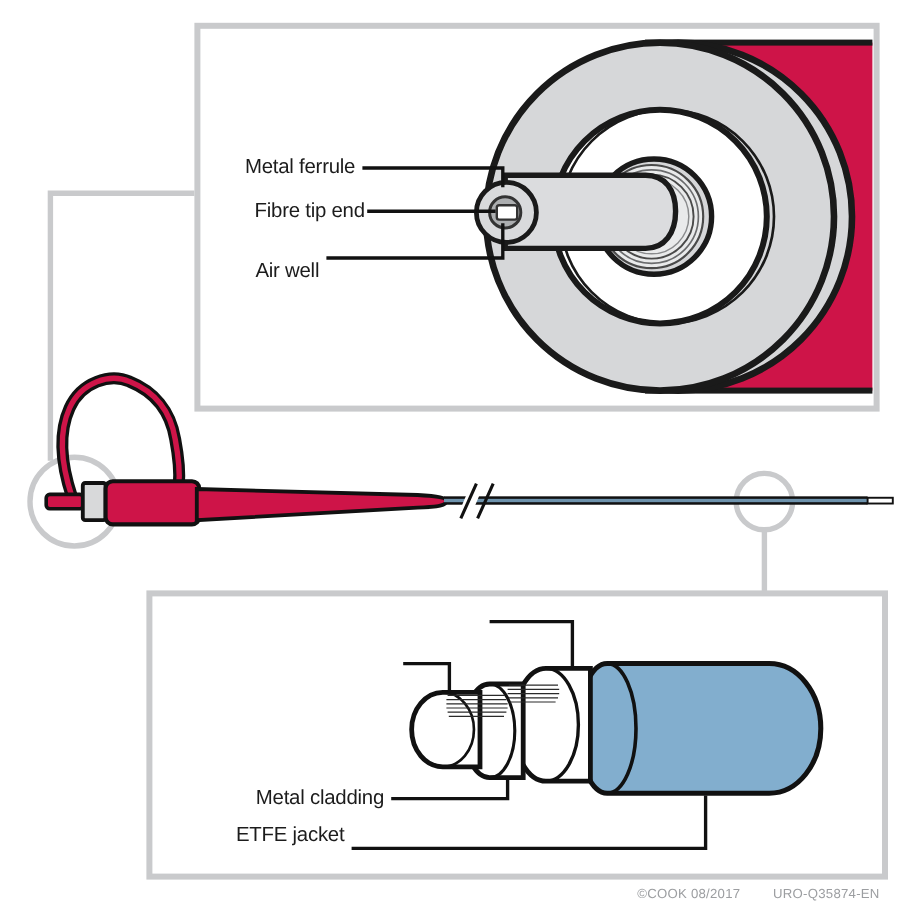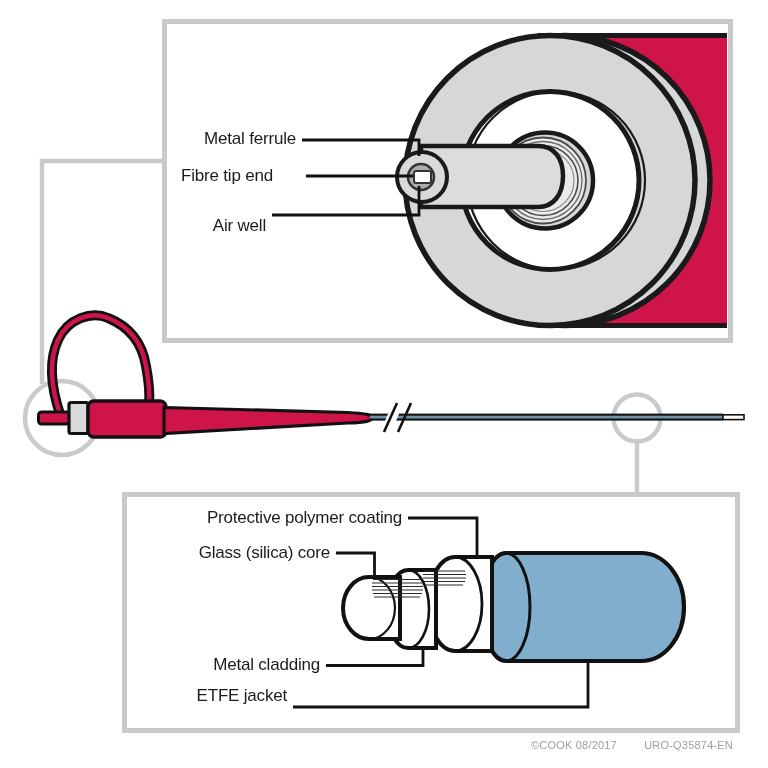--- a/index.html
+++ b/index.html
@@ -97,25 +97,23 @@
 
   <g stroke="#111111" stroke-width="2.8" fill="none">
     <path d="M408,518 H477 V556"></path>
     <path d="M336,553 H374.5 V576"></path>
     <path d="M326,665.5 H423 V649"></path>
     <path d="M293,707 H588 V663"></path>
   </g>
 </svg>
 
 <div class="lbl" style="top:129px;right:472px;">Metal ferrule</div>
-<div class="lbl" style="top:166px;right:495px;">Fibre tip end</div>
+<div class="lbl" style="top:166px;right:464px;">Fibre tip end</div>
 <div class="lbl" style="top:216px;right:502px;">Air well</div>
 
-<div class="lbl" style="top:508px;right:366px;">Protective polymer coating</div>
-<div class="lbl" style="top:543px;right:438px;">Glass (silica) core</div>
 <div class="lbl" style="top:655px;right:448px;">Metal cladding</div>
 <div class="lbl" style="top:686px;right:481px;">ETFE jacket</div>
 
 <div class="footer">
   <span style="margin-left:4px;">©COOK 08/2017</span>
   <span>URO-Q35874-EN</span>
 </div>
 
 </div>
 

